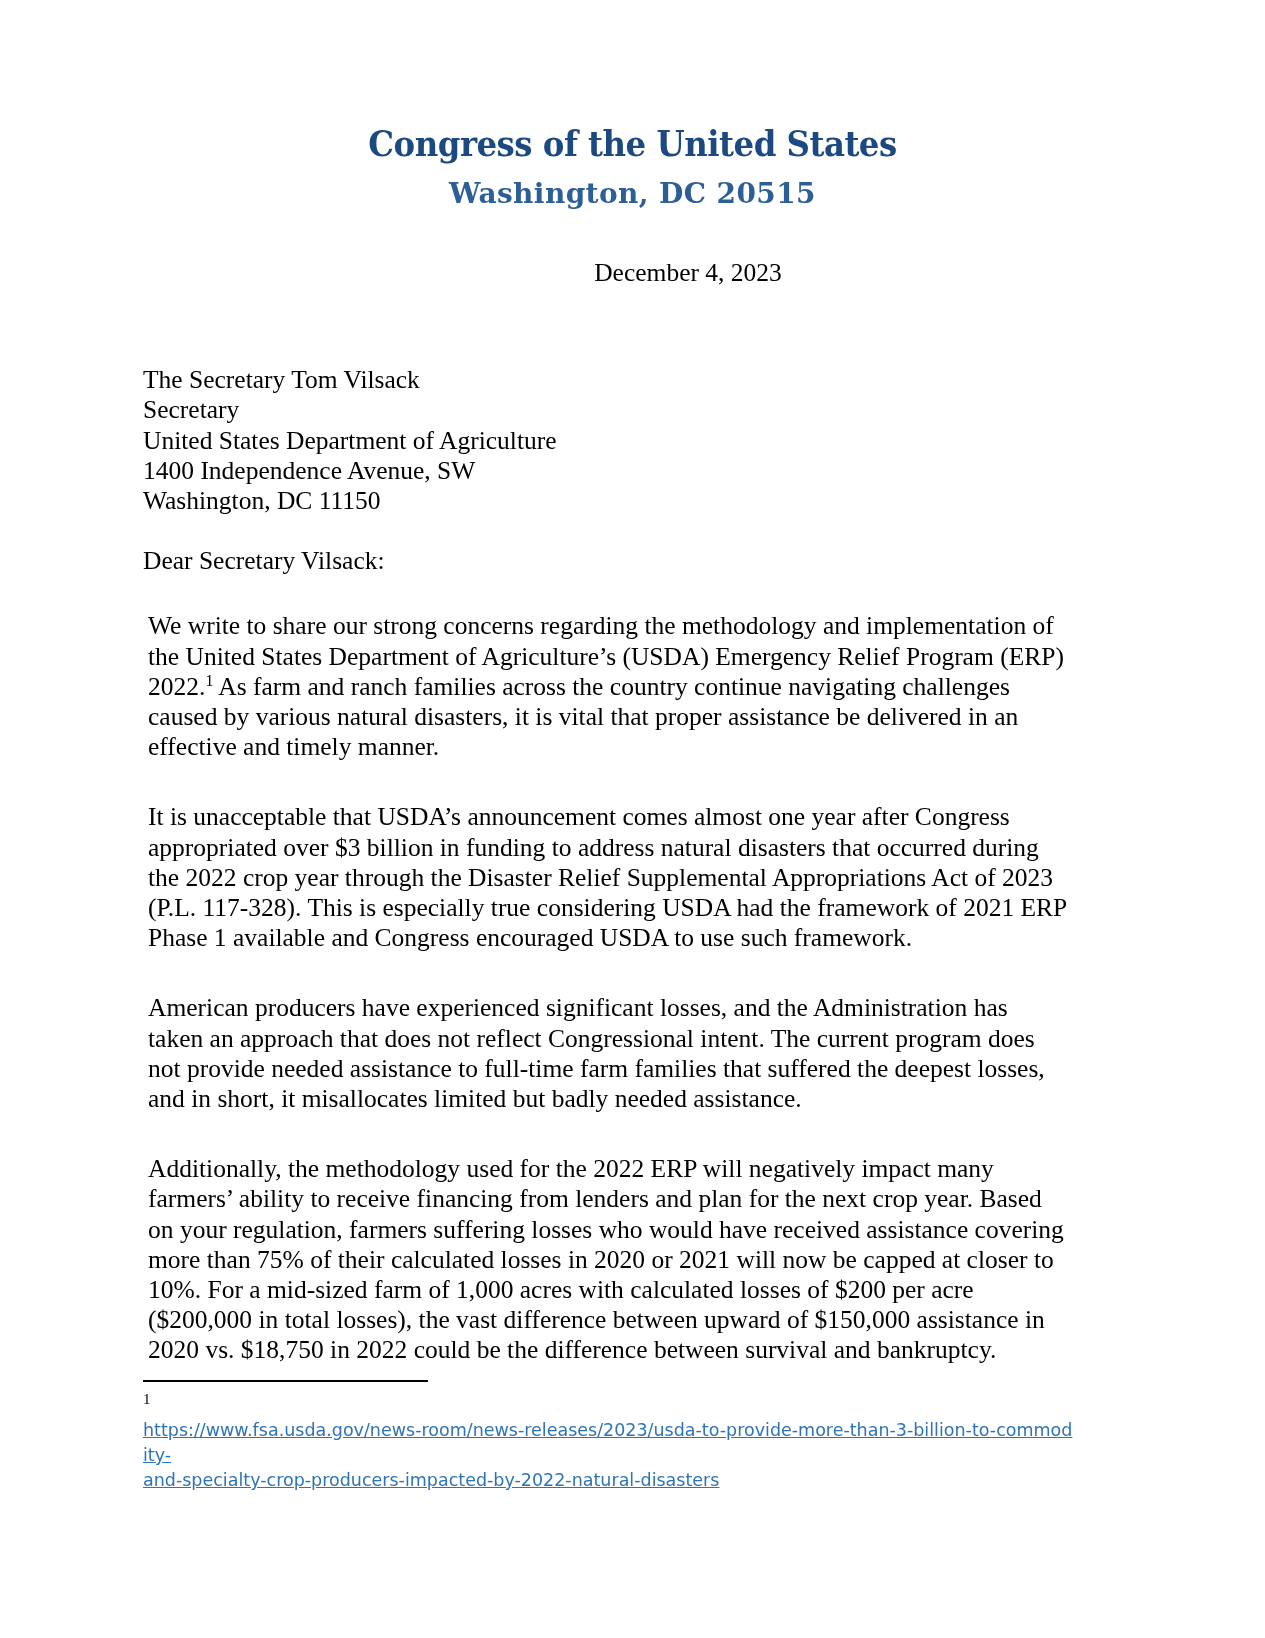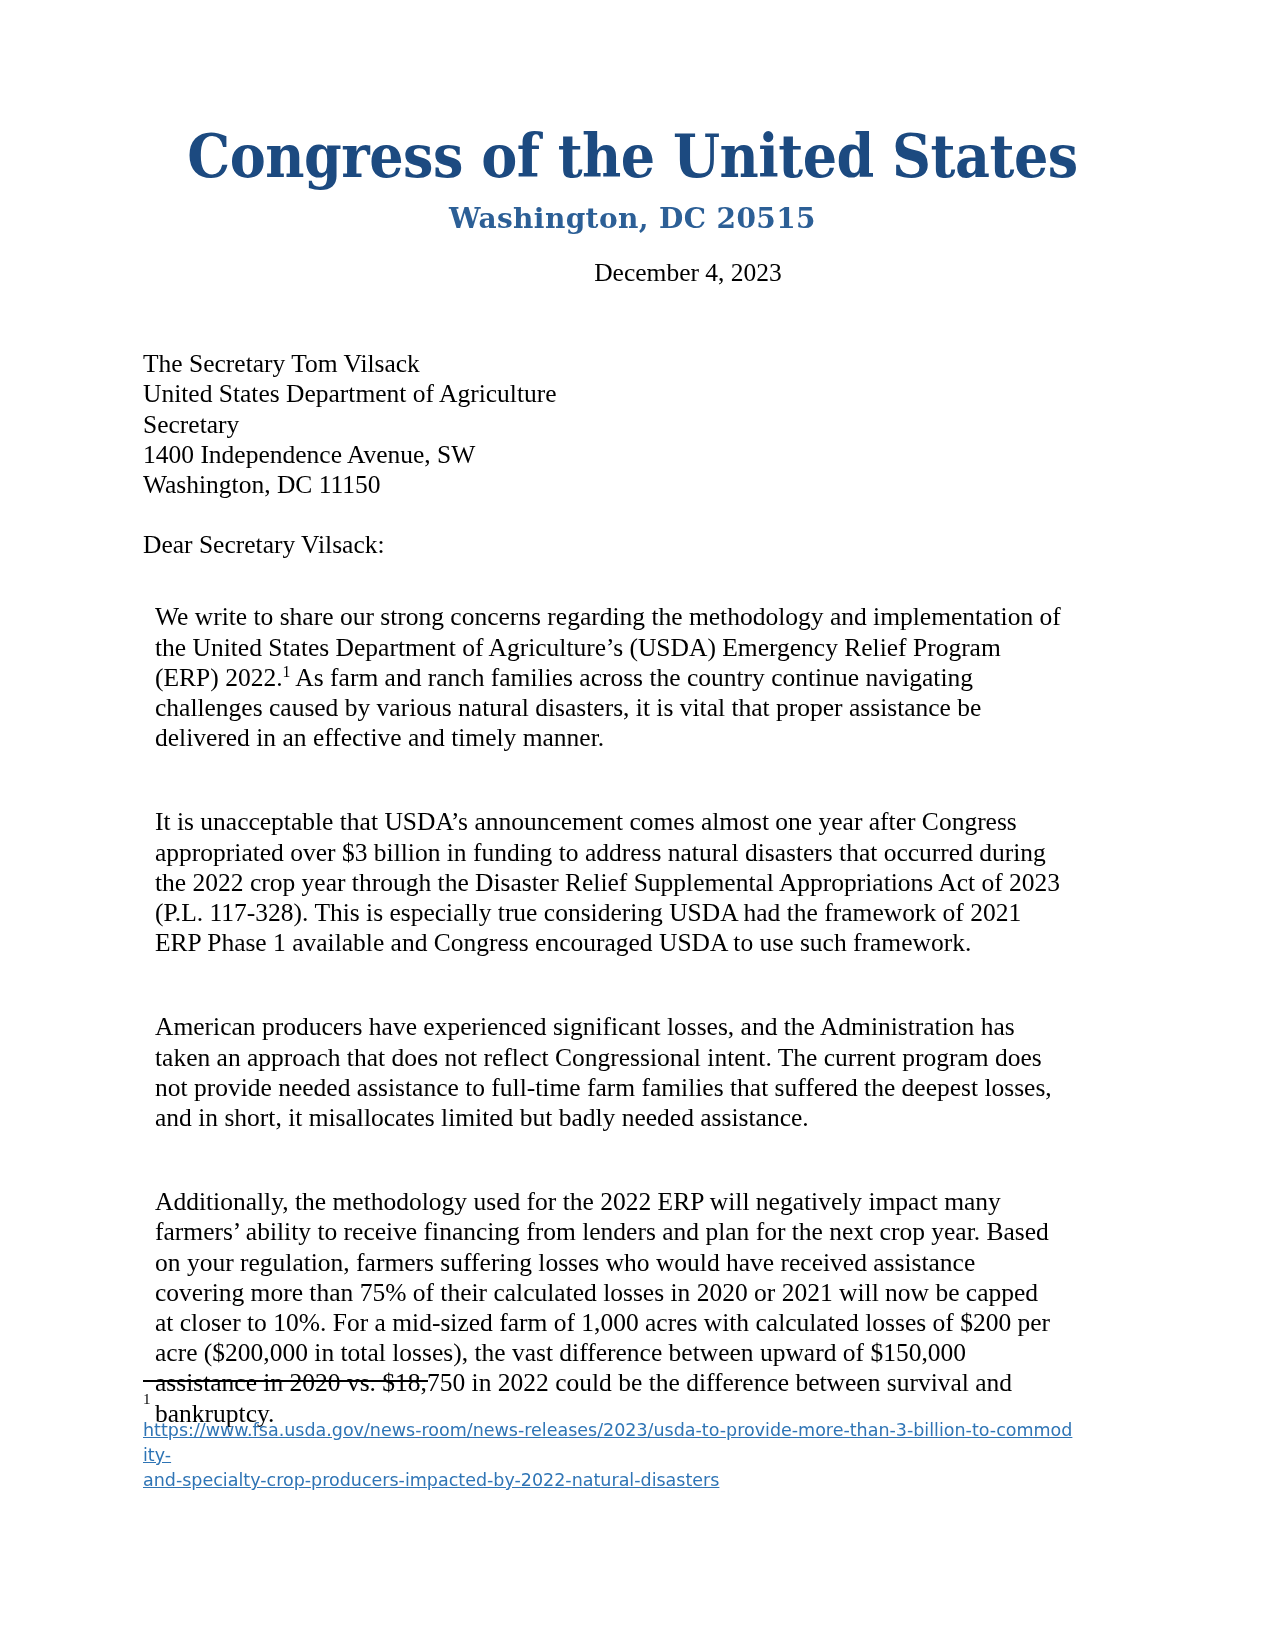--- a/index.html
+++ b/index.html
@@ -24,21 +24,21 @@
   .letterhead {
     position: absolute;
     left: 0;
     right: 0;
     top: 125px;
     text-align: center;
   }
   .letterhead-title {
     font-family: "DejaVu Serif", "Liberation Serif", serif;
     font-weight: 700;
-    font-size: 60px;
+    font-size: 36px;
     line-height: 1.05;
     letter-spacing: -0.5px;
     color: #1c4a80;
     font-stretch: condensed;
     white-space: nowrap;
   }
   .letterhead-sub {
     margin-top: 14px;
     font-family: "DejaVu Serif", "Liberation Serif", serif;
     font-weight: 700;
@@ -52,35 +52,35 @@
   .content {
     position: absolute;
     left: 143px;
     top: 258px;
     width: 930px;
     font-size: 25.5px;
     line-height: 30.2px;
   }
   .date-line {
     text-align: center;
-    margin: 0 0 0 0;
+    margin: 0 0 16px 0;
     padding-left: 160px;
   }
   .spacer-sm { height: 30px; }
   .spacer-md { height: 31px; }
 
   .addr-line {
     margin: 0;
     white-space: nowrap;
   }
   .salutation {
     margin: 0;
   }
   p.para {
-    margin: 12px;
+    margin: 5px;
     text-align: left;
   }
   sup.fn-ref {
     font-size: 0.62em;
     vertical-align: super;
     line-height: 0;
   }
 
   
   .footnote-area {
@@ -128,22 +128,22 @@
   </div>
 
   <div class="content">
 
     <div class="date-line">December 4, 2023</div>
 
     <div class="spacer-md"></div>
     <div class="spacer-sm"></div>
 
     <div class="addr-line">The Secretary Tom Vilsack</div>
+    <div class="addr-line">Secretary</div>
     <div class="addr-line">United States Department of Agriculture</div>
-    <div class="addr-line">Secretary</div>
     <div class="addr-line">1400 Independence Avenue, SW</div>
     <div class="addr-line">Washington, DC 11150</div>
 
     <div class="spacer-sm"></div>
 
     <div class="salutation">Dear Secretary Vilsack:</div>
 
     <div class="spacer-sm"></div>
 
     <p class="para"><span>We write to share our strong concerns regarding the methodology and implementation of the United States Department of Agriculture’s (USDA) Emergency Relief Program (ERP) 2022.</span><sup class="fn-ref">1</sup><span> As farm and ranch families across the country continue navigating challenges caused by various natural disasters, it is vital that proper assistance be delivered in an effective and timely manner.</span></p>

